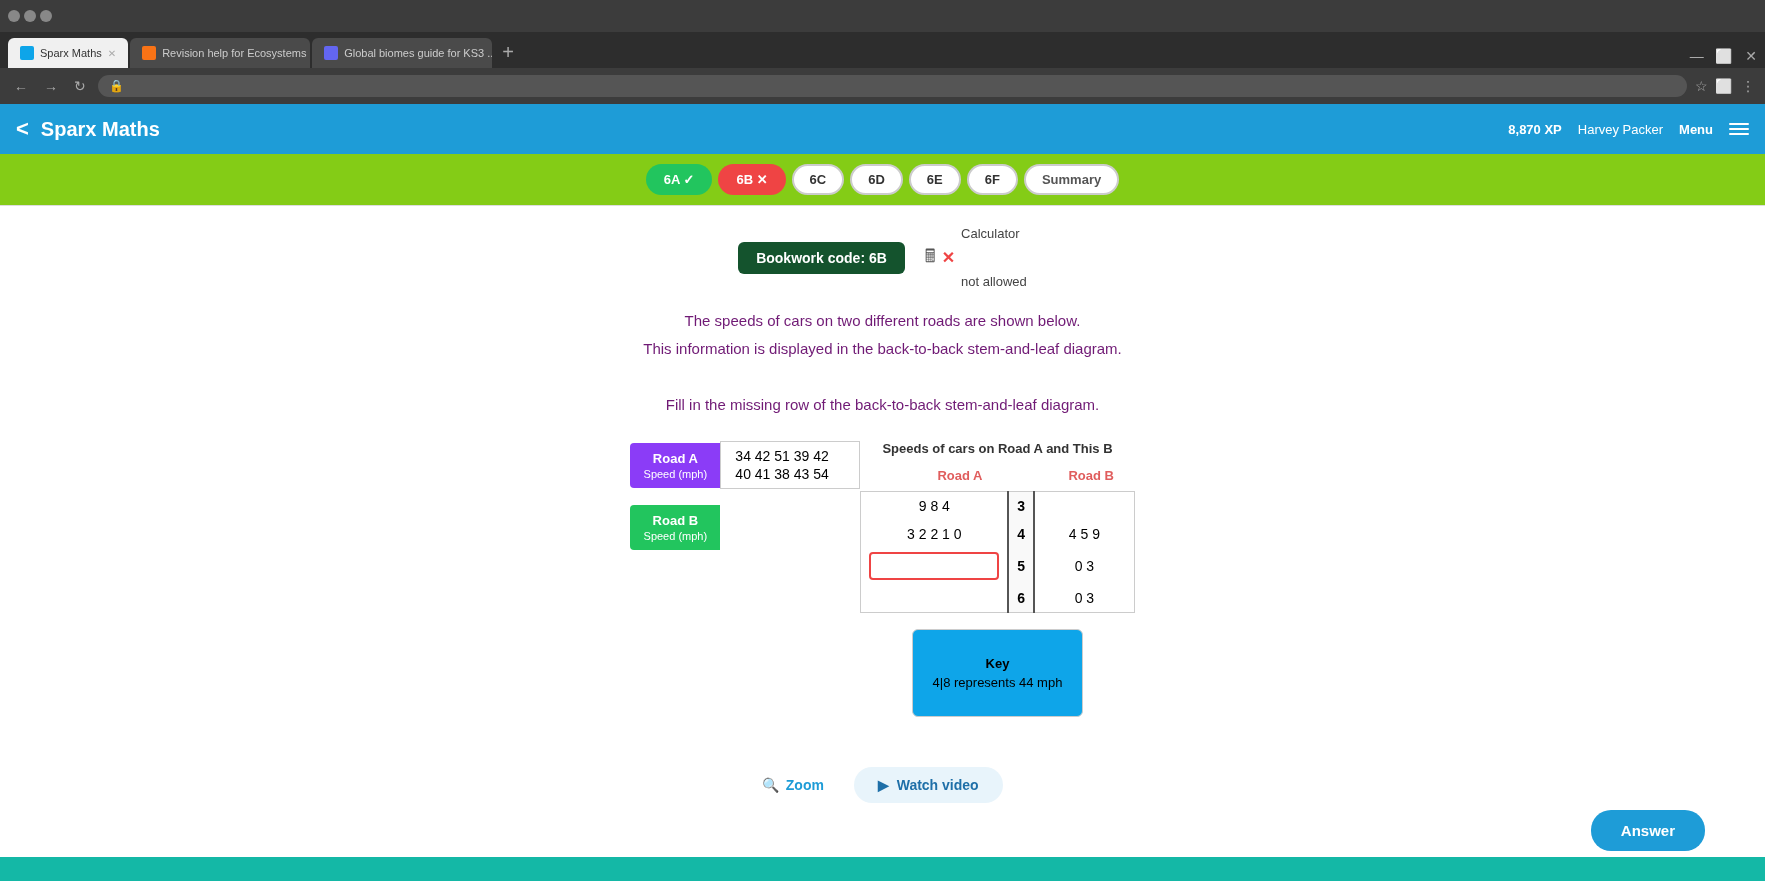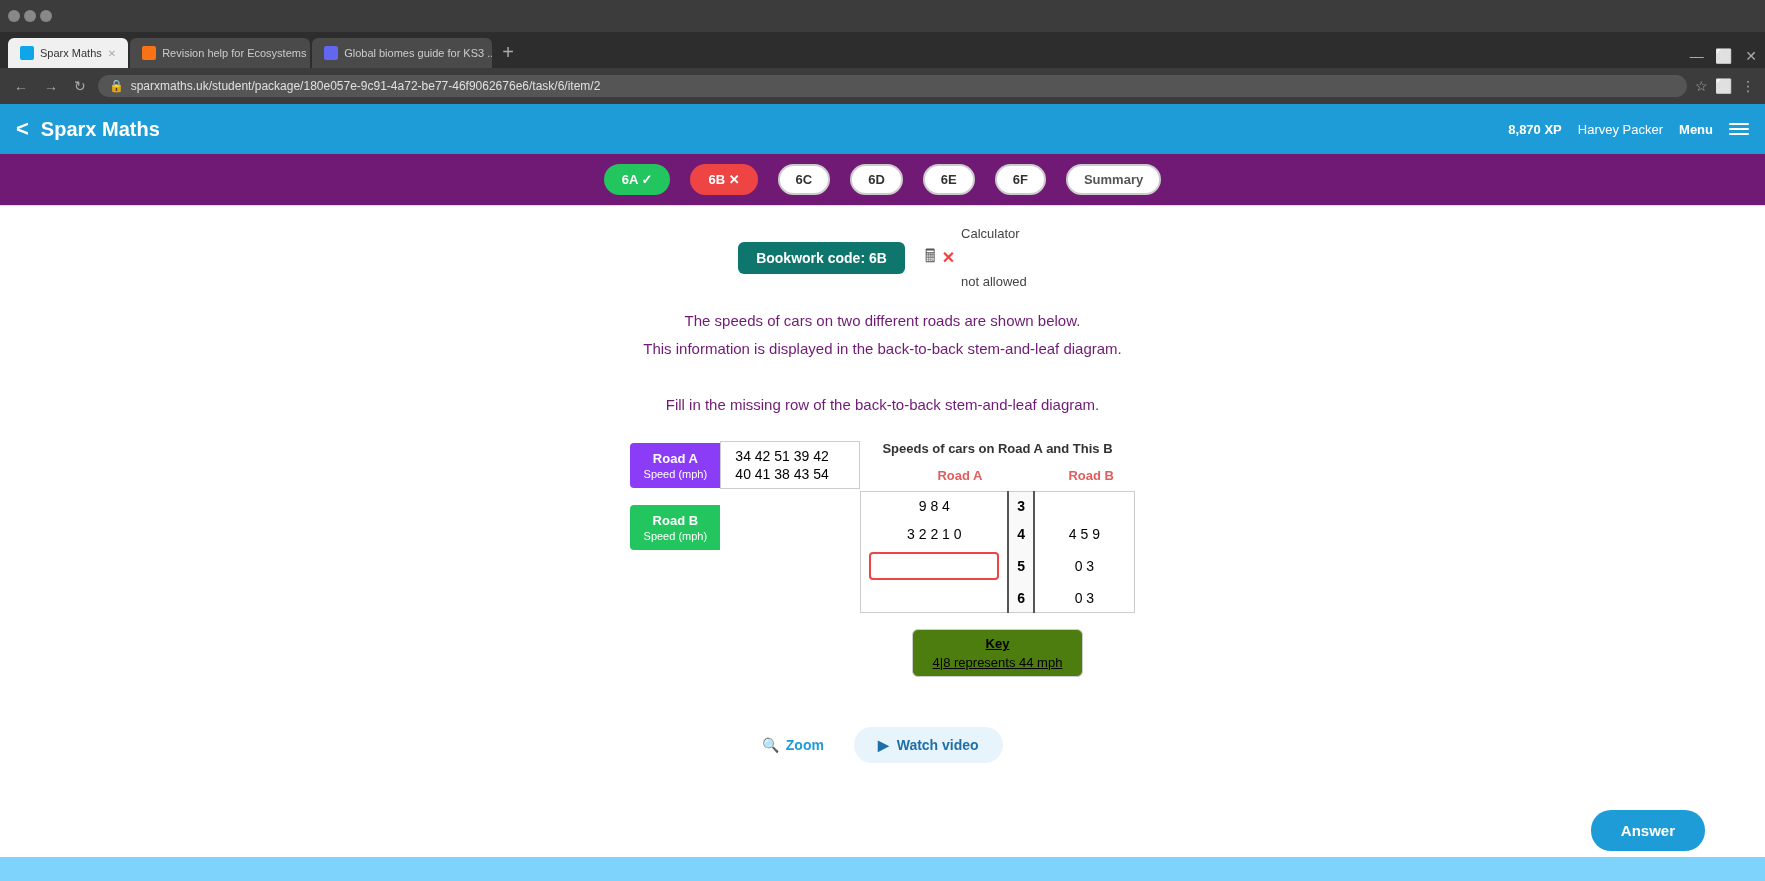--- a/index.html
+++ b/index.html
@@ -157,26 +157,26 @@
       cursor: pointer;
     }
     .menu-line {
       width: 20px; height: 2px;
       background: white;
       border-radius: 1px;
     }
 
     
     .task-tabs {
-      background: #701a75;
+      background: #84cc16;
       display: flex;
       justify-content: center;
       align-items: center;
       padding: 10px 0;
-      gap: 20px;
+      gap: 6px;
       border-bottom: 1px solid #ddd;
     }
     .task-tab {
       padding: 6px 16px;
       border-radius: 20px;
       font-size: 13px;
       font-weight: bold;
       cursor: pointer;
       border: 2px solid transparent;
     }
@@ -211,21 +211,21 @@
     }
 
     
     .info-row {
       display: flex;
       align-items: center;
       gap: 20px;
       margin-bottom: 20px;
     }
     .bookwork-badge {
-      background: #0f766e;
+      background: #14532d;
       color: white;
       padding: 8px 18px;
       border-radius: 6px;
       font-size: 14px;
       font-weight: bold;
     }
     .calculator-badge {
       display: flex;
       align-items: center;
       gap: 6px;
@@ -374,26 +374,25 @@
       text-align: right;
       font-size: 14px;
       outline: none;
       padding: 2px 6px;
     }
 
     
     .key-box {
       border: 1px solid #ccc;
       border-radius: 6px;
-      padding: 6px 20px;
+      padding: 26px 20px;
       margin-top: 10px;
-      background: #4d7c0f;
+      background: #0ea5e9;
       font-size: 13px;
       text-align: center;
-      text-decoration: underline;
     }
     .key-title {
       font-weight: bold;
       margin-bottom: 4px;
     }
 
     
     .bottom-controls {
       display: flex;
       justify-content: center;
@@ -436,21 +435,21 @@
       right: 60px;
       bottom: 30px;
     }
 
     .bottom-bar {
       position: relative;
       display: flex;
       justify-content: center;
       align-items: center;
       padding: 12px 0;
-      background: #7dd3fc;
+      background: #14b8a6;
     }
   </style>
 </head>
 <body>
 
 <div class="browser-chrome">
 
   <div class="browser-titlebar">
     <div class="browser-controls">
       <div class="browser-dot"></div>
@@ -482,21 +481,20 @@
       <span style="color:#aaa;font-size:14px;">✕</span>
     </div>
   </div>
 
   <div class="browser-addressbar">
     <span class="nav-btn">←</span>
     <span class="nav-btn">→</span>
     <span class="nav-btn">↻</span>
     <div class="address-box">
       <span style="color:#aaa;margin-right:6px;">🔒</span>
-      <span>sparxmaths.uk/student/package/180e057e-9c91-4a72-be77-46f9062676e6/task/6/item/2</span>
     </div>
     <div class="address-icons">
       <span class="addr-icon">☆</span>
       <span class="addr-icon">⬜</span>
       <span class="addr-icon">⋮</span>
     </div>
   </div>
 </div>
 
 <div class="app-container">

